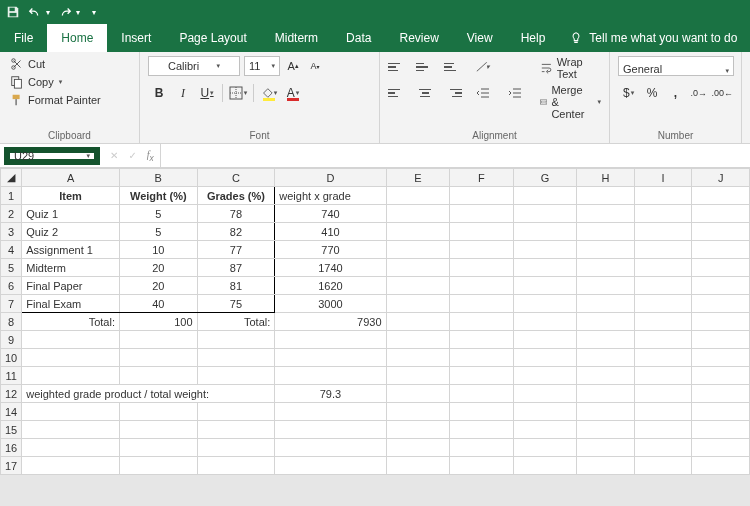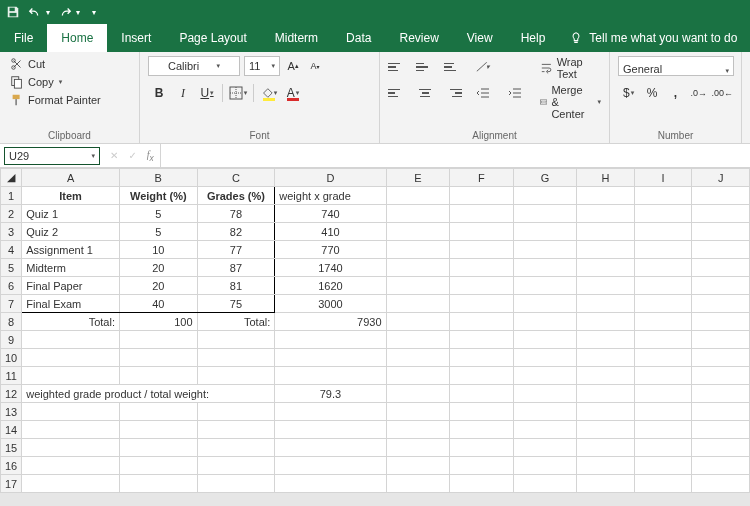--- a/index.html
+++ b/index.html
@@ -36,21 +36,21 @@
 .align-row { display:flex; gap:10px; align-items:center; margin-bottom:4px; }
 .abtn { width:18px; height:18px; display:flex; flex-direction:column; justify-content:center; gap:2px; }
 .abtn span { display:block; height:1.5px; background:#555; }
 .wrap-merge { font-size:11px; display:flex; flex-direction:column; gap:4px; }
 .wrap-merge div { display:flex; align-items:center; gap:4px; }
 .number { width:132px; }
 .num-sel { border:1px solid #c0c0c0; background:#fff; height:20px; font-size:11px; padding:0 4px; display:flex; align-items:flex-end; justify-content:space-between; width:116px; }
 .num-row { display:flex; gap:2px; margin-top:6px; }
 .nbtn { width:24px; height:22px; display:flex; align-items:center; justify-content:center; font-size:12px; }
 .fbar { background:#fff; border-bottom:1px solid #d4d4d4; height:24px; display:flex; align-items:center; }
-.namebox { width:96px; border:1px solid #14532d; height:18px; margin:0 4px; font-size:11px; padding:0 4px; display:flex; align-items:center; justify-content:space-between; }
+.namebox { width:96px; border:6px solid #14532d; height:18px; margin:0 4px; font-size:11px; padding:0 4px; display:flex; align-items:center; justify-content:space-between; }
 .fx { color:#888; font-size:10px; margin:0 6px; display:flex; gap:10px; align-items:center; }
 .fx .i { font-style:italic; font-family:Georgia,serif; }
 .finput { flex:1; border-left:1px solid #d4d4d4; height:100%; }
 .sheet { background:#fff; overflow:hidden; }
 table { border-collapse:collapse; width:100%; }
 th, td { border:1px solid #d4d4d4; height:18px; font-size:11px; padding:0 4px; }
 th { background:#f3f3f3; font-weight:normal; color:#333; text-align:center; }
 .rowhdr { background:#f3f3f3; text-align:center; width:20px; }
 td { text-align:left; }
 td.c { text-align:center; }
@@ -444,33 +444,20 @@
           <td colspan="3" class="r" style="text-align:left">weighted grade product / total weight:</td>
           <td class="c">79.3</td>
           <td class=""></td>
           <td class=""></td>
           <td class=""></td>
           <td class=""></td>
           <td class=""></td>
           <td class=""></td>
         </tr>
         <tr>
-          <th class="rowhdr">13</th>
-          <td class=""></td>
-          <td class=""></td>
-          <td class=""></td>
-          <td class=""></td>
-          <td class=""></td>
-          <td class=""></td>
-          <td class=""></td>
-          <td class=""></td>
-          <td class=""></td>
-          <td class=""></td>
-        </tr>
-        <tr>
           <th class="rowhdr">14</th>
           <td class=""></td>
           <td class=""></td>
           <td class=""></td>
           <td class=""></td>
           <td class=""></td>
           <td class=""></td>
           <td class=""></td>
           <td class=""></td>
           <td class=""></td>

